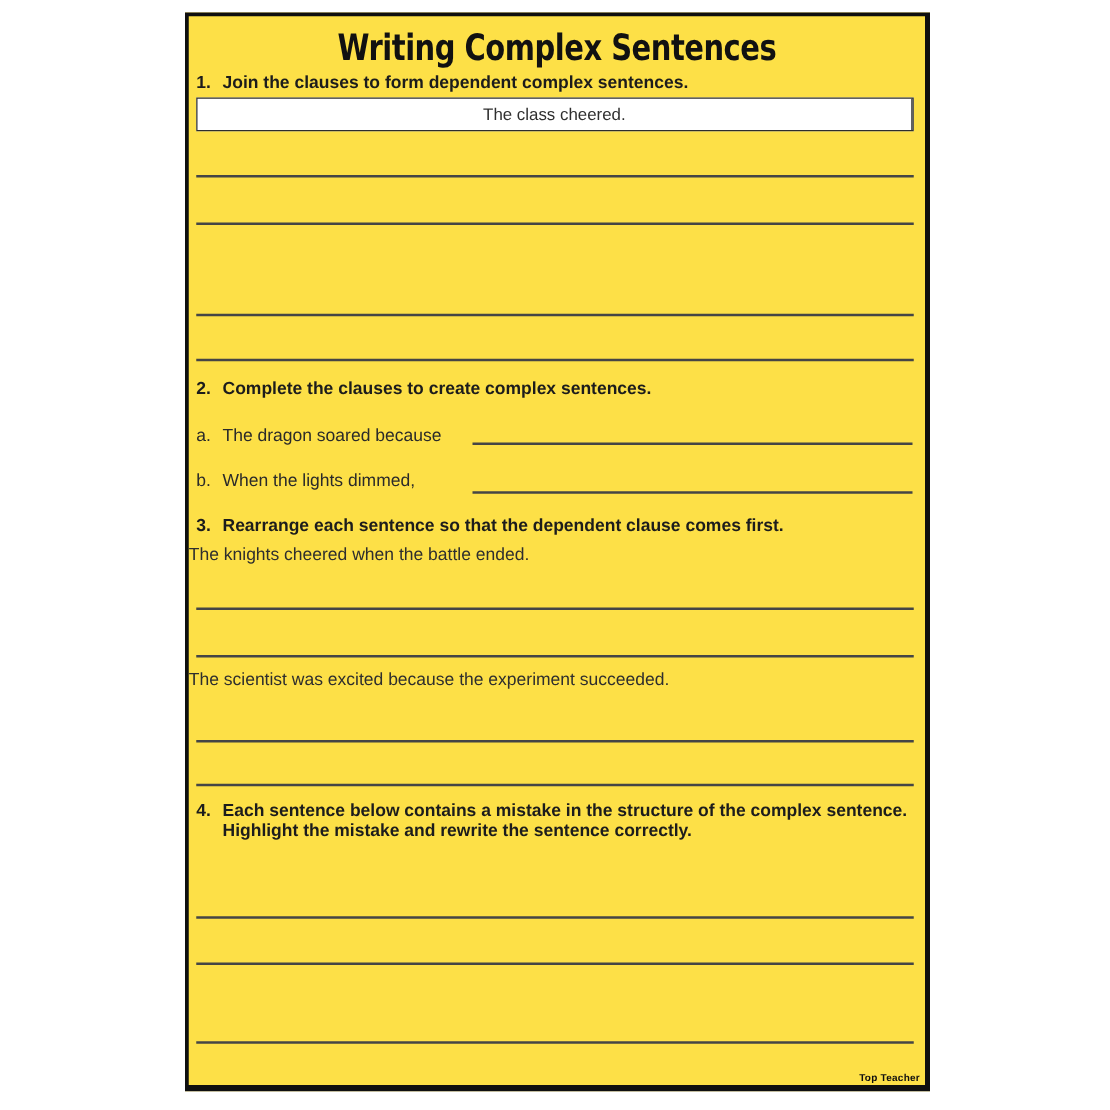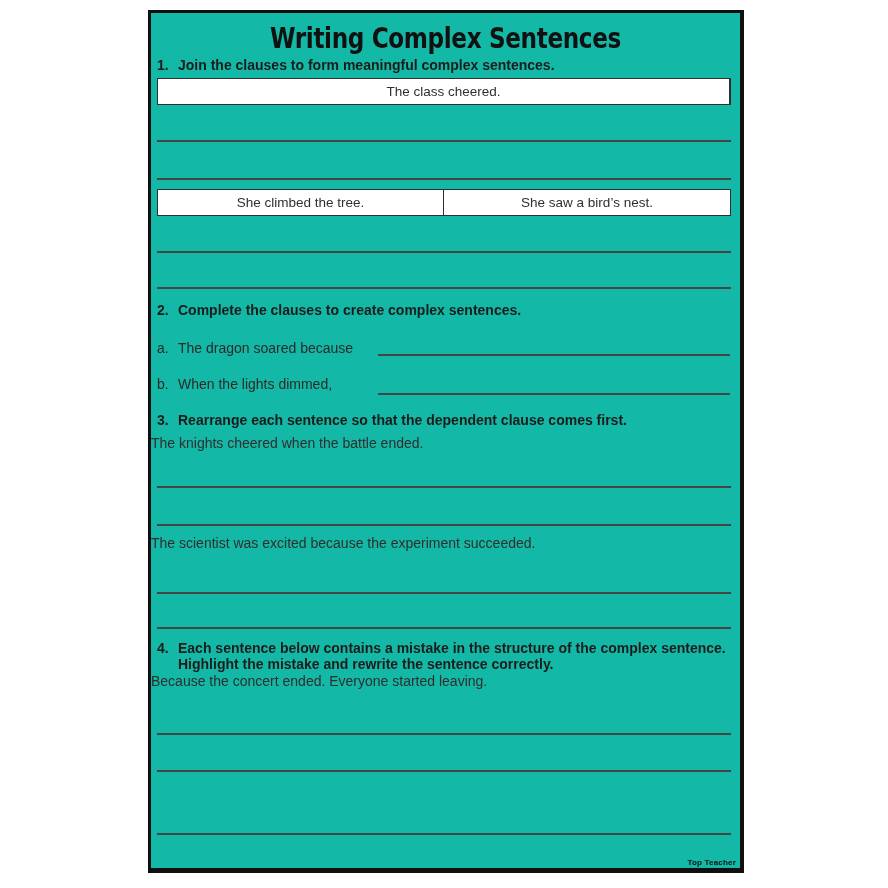--- a/index.html
+++ b/index.html
@@ -3,21 +3,21 @@
 <meta charset="utf-8">
 <style>
   * { margin: 0; padding: 0; box-sizing: border-box; }
   html, body { width: 888px; height: 888px; background: #ffffff; }
   body { font-family: "Liberation Sans", sans-serif; color: #222; position: relative; }
 
   .page {
     position: absolute;
     left: 148px; top: 10px;
     width: 596px; height: 863px;
-    background: #14b8a6;
+    background: #fde047;
     border: 3px solid #0f0f0f;
     border-right-width: 4px;
     border-bottom-width: 5px;
   }
   .inner { position: absolute; left: 0; top: 0; width: 589px; height: 855px; }
 
   .title {
     position: absolute; top: 8px; left: 0; width: 100%;
     text-align: center;
     font-family: "DejaVu Sans", sans-serif;
@@ -70,34 +70,30 @@
 </head>
 <body>
 
 <div class="page">
   <div class="inner">
 
     <div class="title">Writing Complex Sentences</div>
 
     <div class="qrow" style="top:44px;">
       <span class="qnum">1.</span>
-      <span class="qtext">Join the clauses to form meaningful complex sentences.</span>
+      <span class="qtext">Join the clauses to form dependent complex sentences.</span>
     </div>
 
     <div class="clausebox" style="top:65px;gap:38px;">
       <div class="clausecell first">The class cheered.</div>
     </div>
 
     <div class="rule" style="top:127px;"></div>
     <div class="rule" style="top:165px;"></div>
 
-    <div class="clausebox" style="top:176px;">
-      <div class="clausecell first">She climbed the tree.</div>
-      <div class="clausecell">She saw a bird’s nest.</div>
-    </div>
 
     <div class="rule" style="top:238px;"></div>
     <div class="rule" style="top:274px;"></div>
 
     <div class="qrow" style="top:289px;">
       <span class="qnum">2.</span>
       <span class="qtext">Complete the clauses to create complex sentences.</span>
     </div>
 
     <div class="fillrow" style="top:327px;">
@@ -123,21 +119,20 @@
 
     <div class="centered" style="top:522px;">The scientist was excited because the experiment succeeded.</div>
     <div class="rule" style="top:579px;"></div>
     <div class="rule" style="top:614px;"></div>
 
     <div class="qrow" style="top:627px;">
       <span class="qnum">4.</span>
       <span class="qtext q4prompt">Each sentence below contains a mistake in the structure of the complex sentence. Highlight the mistake and rewrite the sentence correctly.</span>
     </div>
 
-    <div class="centered" style="top:660px;">Because the concert ended. Everyone started leaving.</div>
     <div class="rule" style="top:720px;"></div>
     <div class="rule" style="top:757px;"></div>
 
     <div class="rule" style="top:820px;"></div>
 
     <div class="brand">Top Teacher</div>
 
   </div>
 </div>
 

